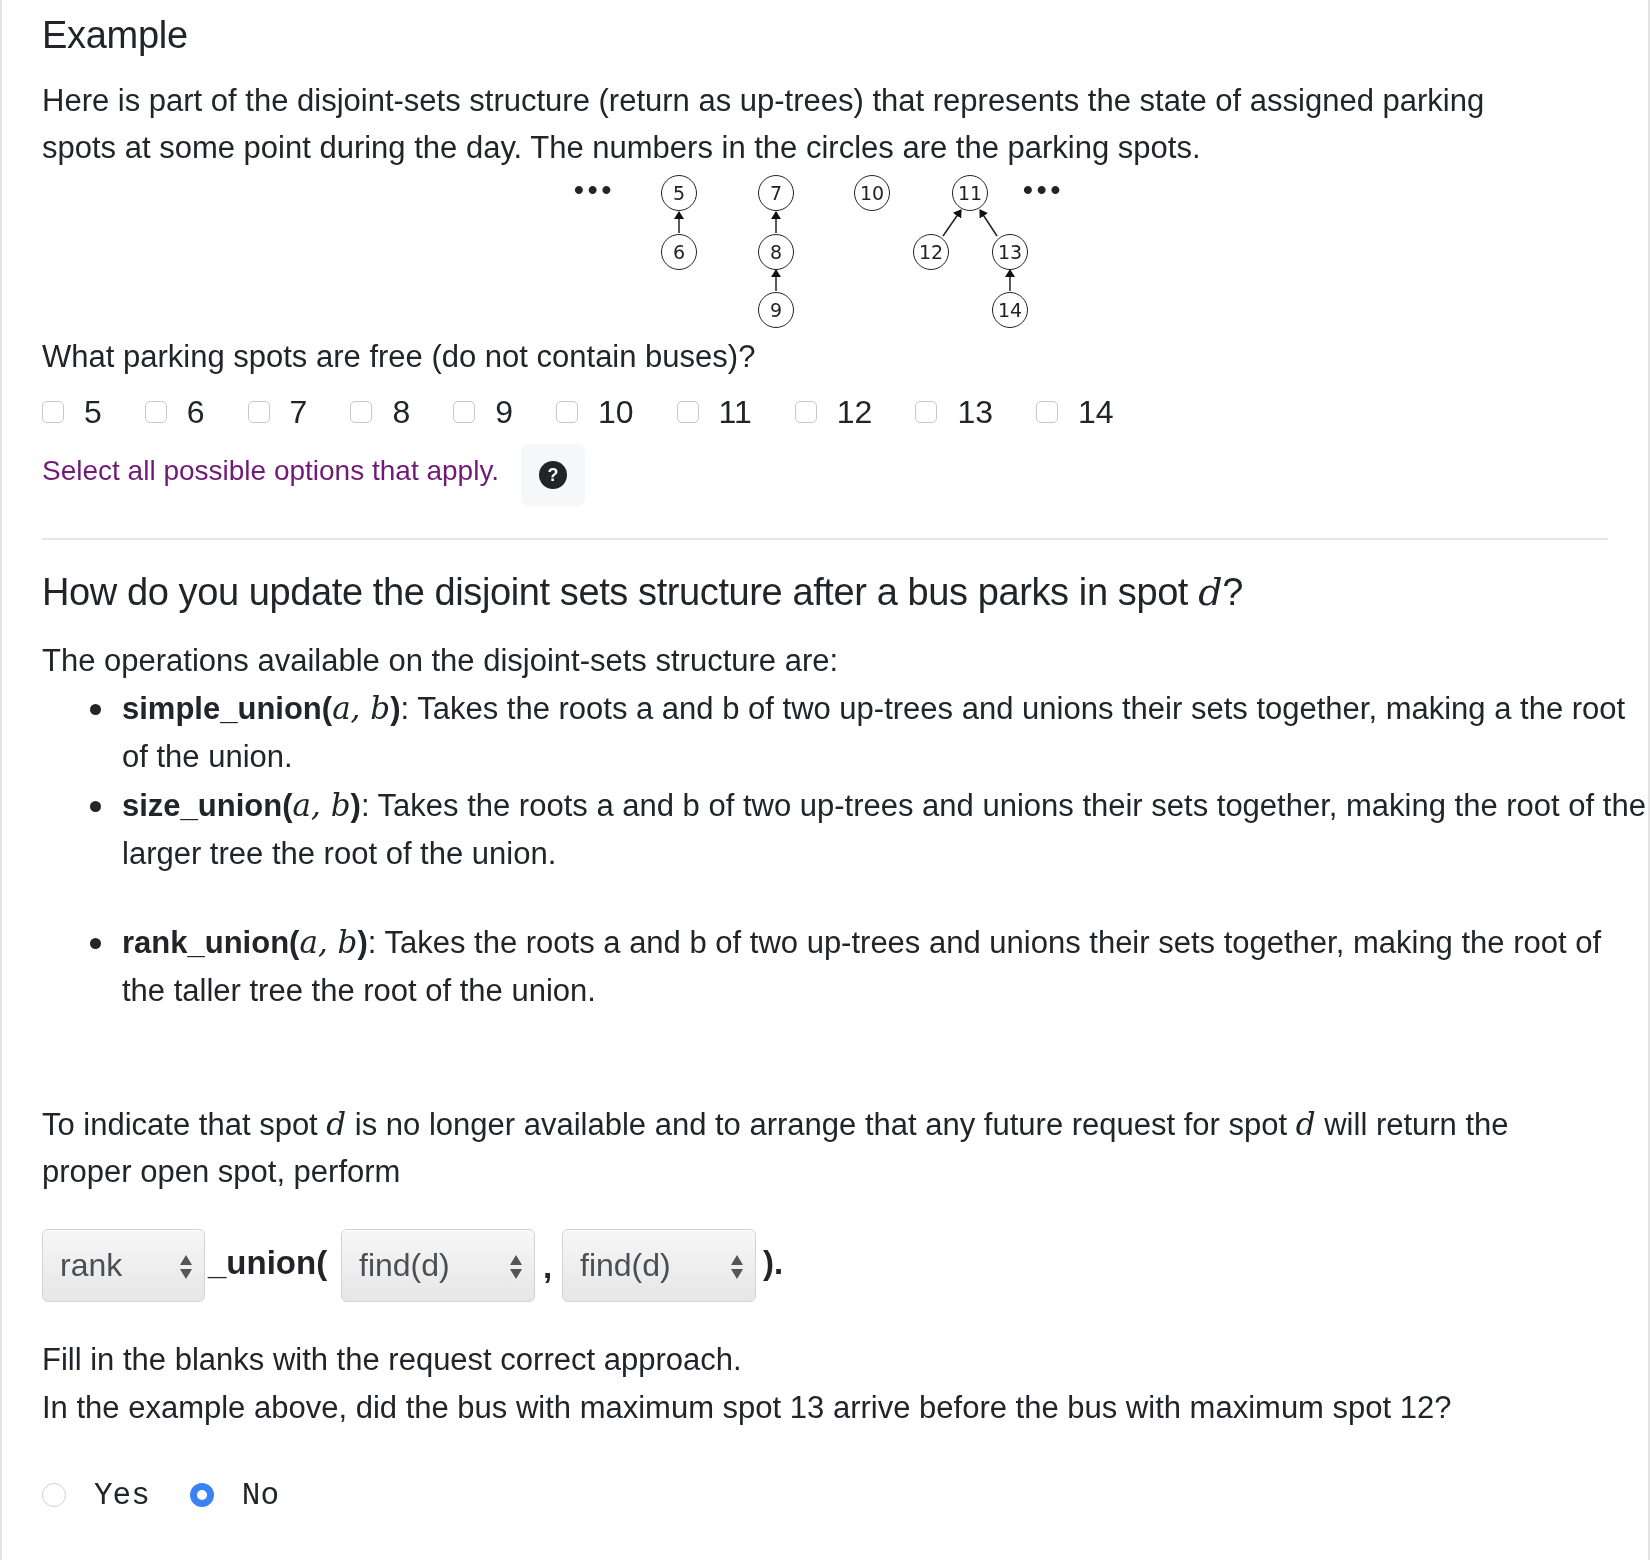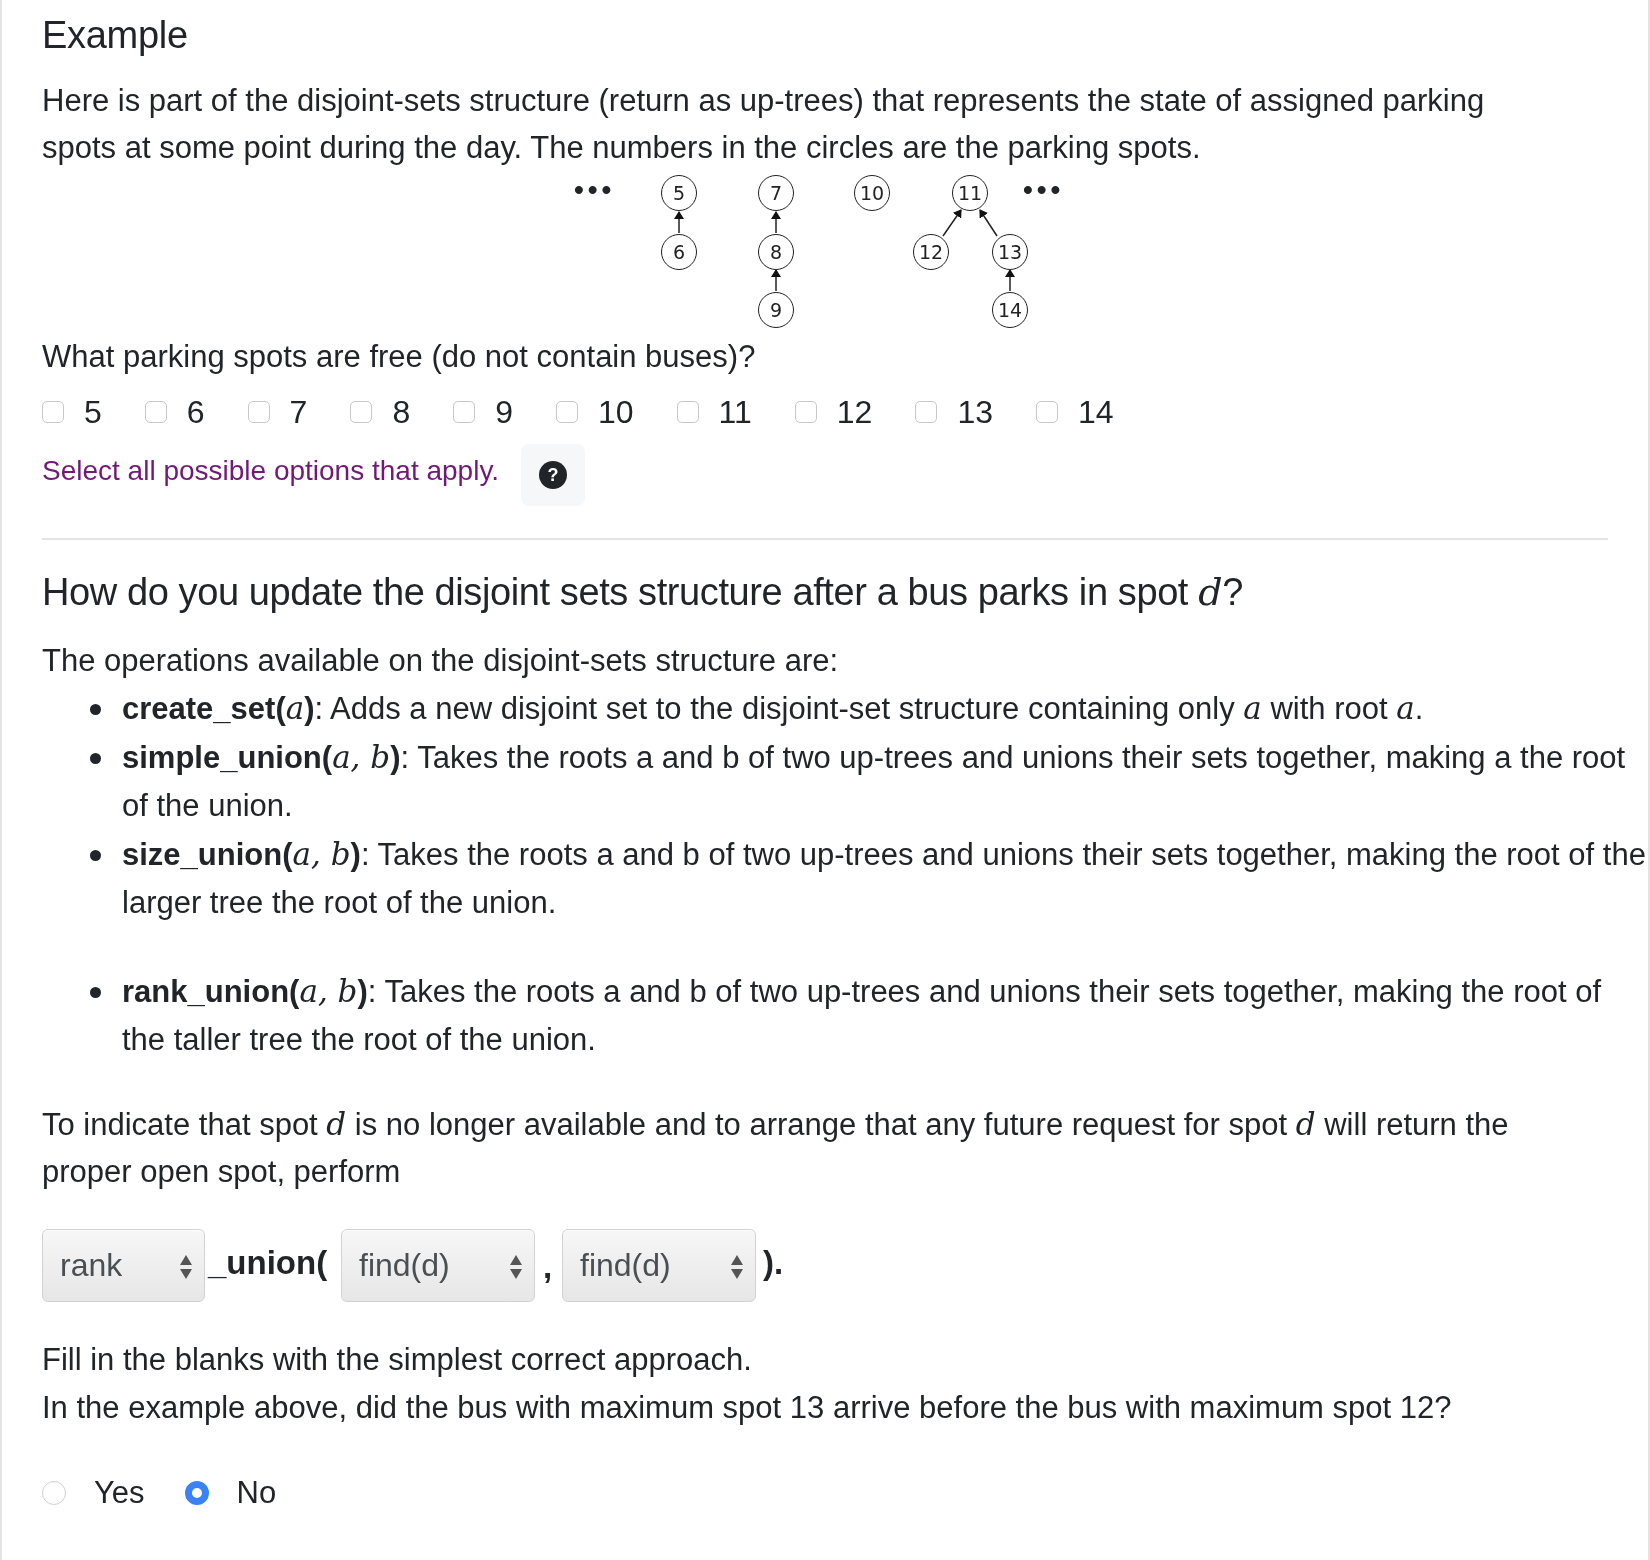--- a/index.html
+++ b/index.html
@@ -33,21 +33,21 @@
   ul.ops li { position: relative; }
   ul.ops li::before { content: ""; position: absolute; left: -32px; top: 20px; width: 11px; height: 11px; border-radius: 50%; background: #212529; }
   ul.ops b { font-weight: bold; }
   
   .sel { position: absolute; top: 1229px; height: 73px; border: 1.5px solid #cfd3d6; border-radius: 6px;
     background: linear-gradient(#f7f7f7, #e6e6e6); box-sizing: border-box; display: flex; align-items: center;
     padding-left: 17px; font-size: 32px; color: #4a4f54; box-shadow: inset 0 1px 0 #fff; }
   .sel .arrows { position: absolute; right: 10px; top: 22px; width: 16px; height: 30px; }
   .code { font-size: 33px; font-weight: bold; color: #212529; }
   
-  .radio-row { position: absolute; left: 42px; top: 1475px; height: 40px; display: flex; align-items: flex-start; }
+  .radio-row { position: absolute; left: 42px; top: 1475px; height: 40px; display: flex; align-items: center; font-family: Liberation Mono, monospace; }
   .radio { display: flex; align-items: center; margin-right: 40px; cursor: pointer; }
   .r-circle { width: 24px; height: 24px; border-radius: 50%; border: 1.5px solid #cfcfcf; box-sizing: border-box; background: #fff; margin-right: 28px; }
   .r-circle.on { border: 7px solid #3b82f6; background: #fff; }
   .r-label { font-size: 31px; }
 </style>
 </head>
 <body>
 
 <div class="frame"></div>
 
@@ -133,21 +133,20 @@
   <div class="help-circle">?</div>
 </div>
 
 <div class="divider"></div>
 
 <div class="abs h2"><span>How do you update the disjoint sets structure after a bus parks in spot </span><span class="math">d</span><span>?</span></div>
 
 <div class="abs p" style="top:637px;">The operations available on the disjoint-sets structure are:</div>
 
 <ul class="ops">
-  <li style="white-space: normal;"><b>create_set(</b><b class="math" style="font-weight:normal">a</b><b>)</b><span>: Adds a new disjoint set to the disjoint-set structure containing only </span><span class="math">a</span><span> with root </span><span class="math">a</span><span>.</span></li>
   <li style="white-space: normal;"><b>simple_union(</b><b class="math" style="font-weight:normal">a, b</b><b>)</b><span style="white-space:normal">: Takes the roots a and b of two up-trees and unions their sets together, making a the root of the union.</span></li>
   <li style="white-space: normal;"><b>size_union(</b><b class="math" style="font-weight:normal">a, b</b><b>)</b><span>: Takes the roots a and b of two up-trees and unions their sets together, making the root of the larger tree the root of the union.</span></li>
   <li style="white-space: normal; margin-top: 40px;"><b>rank_union(</b><b class="math" style="font-weight:normal">a, b</b><b>)</b><span>: Takes the roots a and b of two up-trees and unions their sets together, making the root of the taller tree the root of the union.</span></li>
 </ul>
 
 <div class="abs p" style="top:1100px;"><span>To indicate that spot </span><span class="math">d</span><span> is no longer available and to arrange that any future request for spot </span><span class="math">d</span><span> will return the</span></div>
 <div class="abs p" style="top:1148px;">proper open spot, perform</div>
 
 <div class="sel" style="left:42px; width:163px;">
   <span>rank</span>
@@ -167,21 +166,21 @@
 <div class="abs code" style="left:543px; top:1248px;">,</div>
 <div class="sel" style="left:562px; width:194px;">
   <span>find(d)</span>
   <svg class="arrows" viewBox="0 0 16 30">
       <path d="M8 3 L14 13 L2 13 Z" fill="#555"></path>
       <path d="M8 27 L14 17 L2 17 Z" fill="#555"></path>
     </svg>
 </div>
 <div class="abs code" style="left:763px; top:1244px;">).</div>
 
-<div class="abs p" style="top:1336px;">Fill in the blanks with the simplest correct approach.</div>
+<div class="abs p" style="top:1336px;">Fill in the blanks with the request correct approach.</div>
 <div class="abs p" style="top:1384px;">In the example above, did the bus with maximum spot 13 arrive before the bus with maximum spot 12?</div>
 
 <div class="radio-row">
   <label class="radio">
       <span class="r-circle"></span>
       <span class="r-label">Yes</span>
     </label>
   <label class="radio">
       <span class="r-circle on"></span>
       <span class="r-label">No</span>

